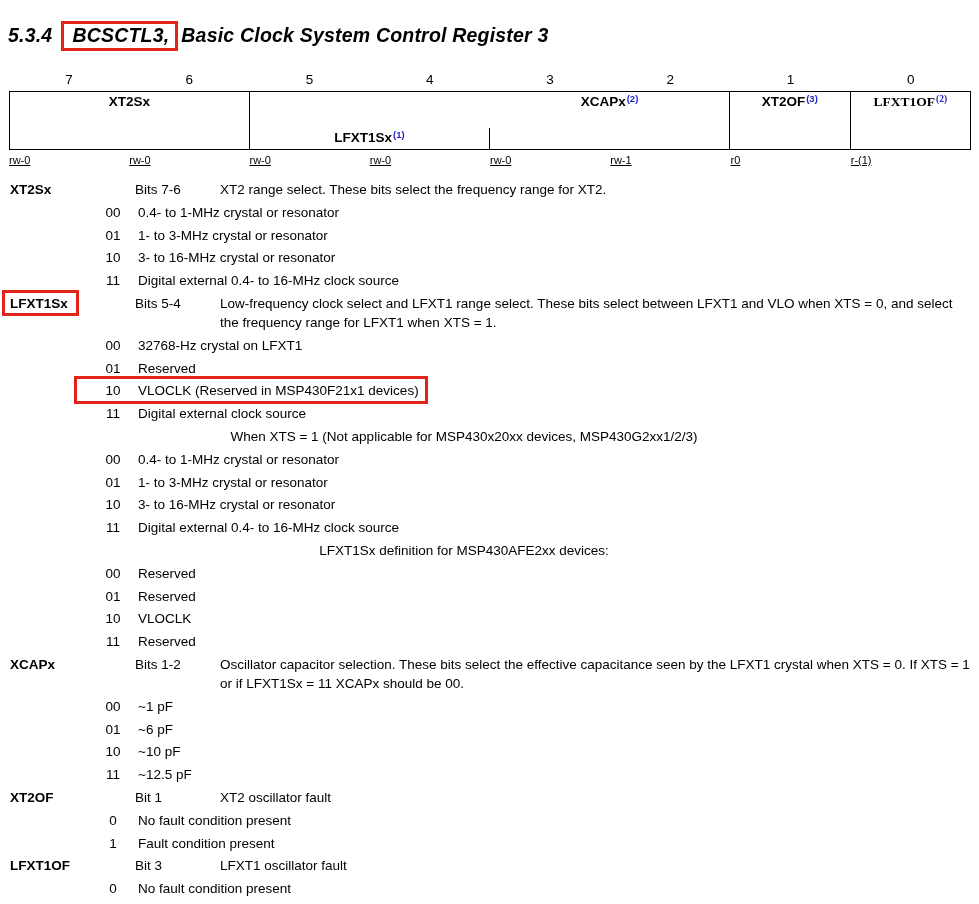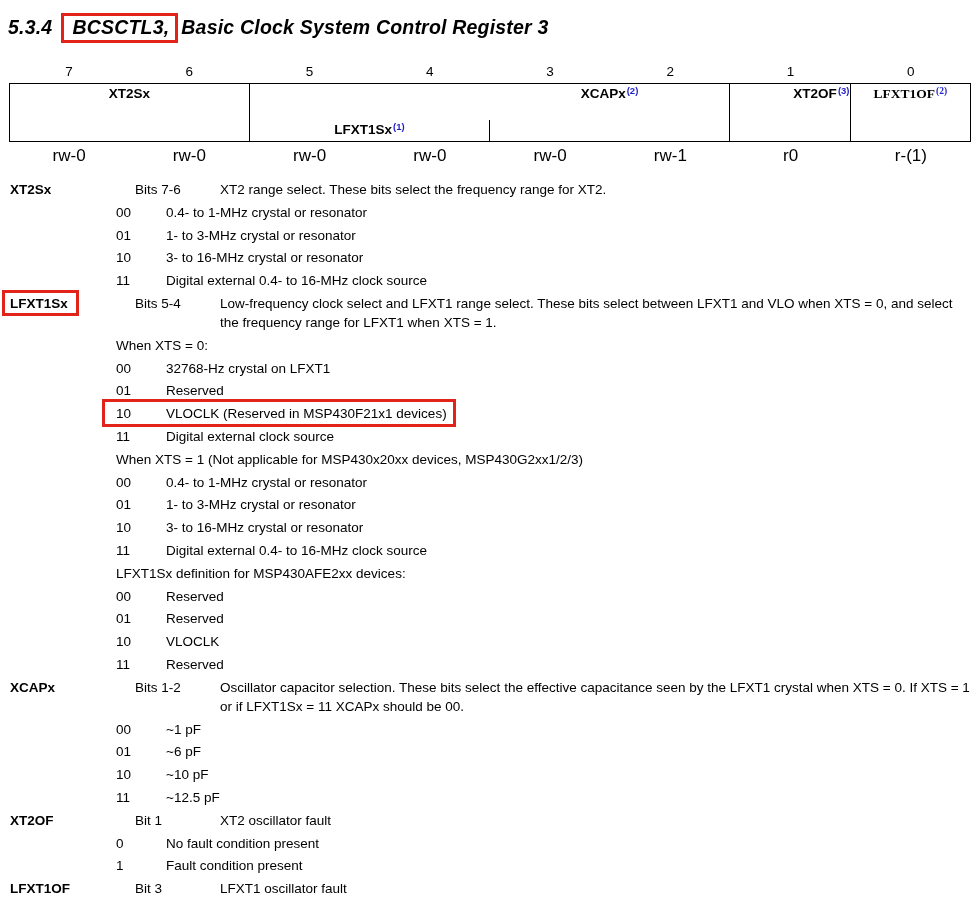--- a/index.html
+++ b/index.html
@@ -21,21 +21,21 @@
     font-size:19.5px;
     font-weight:bold;
     font-style:italic;
     letter-spacing:0.2px;
     white-space:nowrap;
   }
   .title-box{
     display:inline-block;
     border:3px solid var(--red);
     padding:0 6px 1px 8px;
-    margin:8px 3px 0 9px;
+    margin:16px 3px 0 9px;
   }
 
   
   .bit-table{margin:21px 8px 0 9px;}
   .bit-numbers{display:flex;margin-bottom:4px;}
   .bit-numbers .bit-num-cell{flex:1;text-align:center;font-size:13.5px;}
   .field-row{display:flex;border:1px solid #000;}
   .field-cell{
     border-right:1px solid #000;
     text-align:center;
@@ -47,34 +47,34 @@
   .field-cell:last-child{border-right:none;font-family:Liberation Serif, serif;}
   .fsup{
     color:var(--blue);
     font-size:9.5px;
     font-weight:bold;
     position:relative;
     top:-4px;
     margin-left:1px;
   }
   .access-row{display:flex;margin-top:4px;}
-  .access-row .access-cell{flex:1;text-align:center;font-size:17px;}
+  .access-row .access-cell{flex:1;text-align:left;font-size:11px;text-decoration:underline;}
 
   
   .sections{margin-top:14px;}
   .srow{
     display:flex;
     font-size:13.5px;
     line-height:19px;
     margin-bottom:3.8px;
   }
   .col-label{width:123px;padding-left:10px;font-weight:bold;flex:none;box-sizing:border-box;}
   .col-bits{width:85px;flex:none;margin-left:12px;}
   .col-desc{flex:1;max-width:752px;padding-right:6px;}
-  .srow.indent{padding-left:116px;}
+  .srow.indent{padding-left:88px;text-align:center;}
   .opt-wrap{display:inline-flex;position:relative;}
   .opt-code{width:50px;flex:none;}
   .opt-text{white-space:nowrap;}
   .opt-wrap.boxed::after{
     content:"";
     position:absolute;
     left:-14px;right:-9px;top:-5px;bottom:-4px;
     border:3px solid var(--red);
     pointer-events:none;
   }
@@ -104,21 +104,21 @@
         <div class="bit-num-cell">4</div>
         <div class="bit-num-cell">3</div>
         <div class="bit-num-cell">2</div>
         <div class="bit-num-cell">1</div>
         <div class="bit-num-cell">0</div>
       </div>
     <div class="field-row" id="field-row">
         <div class="field-cell" style="flex: 2 1 0%;"><span>XT2Sx</span></div>
         <div class="field-cell" style="flex: 2 1 0%; margin-top: 36px;"><span>LFXT1Sx</span><span class="fsup">(1)</span></div>
         <div class="field-cell" style="flex: 2 1 0%;"><span>XCAPx</span><span class="fsup">(2)</span></div>
-        <div class="field-cell" style="flex: 1 1 0%; text-align: right;"><span>XT2OF</span><span class="fsup">(3)</span></div>
+        <div class="field-cell" style="flex: 1 1 0%;"><span>XT2OF</span><span class="fsup">(3)</span></div>
         <div class="field-cell" style="flex: 1 1 0%;"><span>LFXT1OF</span><span class="fsup">(2)</span></div>
       </div>
     <div class="access-row" id="access-row">
         <div class="access-cell">rw-0</div>
         <div class="access-cell">rw-0</div>
         <div class="access-cell">rw-0</div>
         <div class="access-cell">rw-0</div>
         <div class="access-cell">rw-0</div>
         <div class="access-cell">rw-1</div>
         <div class="access-cell">r0</div>
@@ -158,23 +158,20 @@
           </span>
         </div>
       </div>
       <div class="section">
         <div class="srow">
           <div class="col-label"><span class="name-boxed">LFXT1Sx</span></div>
           <div class="col-bits">Bits 5-4</div>
           <div class="col-desc">Low-frequency clock select and LFXT1 range select. These bits select between LFXT1 and VLO when XTS = 0, and select the frequency range for LFXT1 when XTS = 1.</div>
         </div>
         <div class="srow indent">
-          <div class="col-desc">When XTS = 0:</div>
-        </div>
-        <div class="srow indent">
           <span class="opt-wrap">
             <span class="opt-code">00</span>
             <span class="opt-text">32768-Hz crystal on LFXT1</span>
           </span>
         </div>
         <div class="srow indent">
           <span class="opt-wrap">
             <span class="opt-code">01</span>
             <span class="opt-text">Reserved</span>
           </span>

